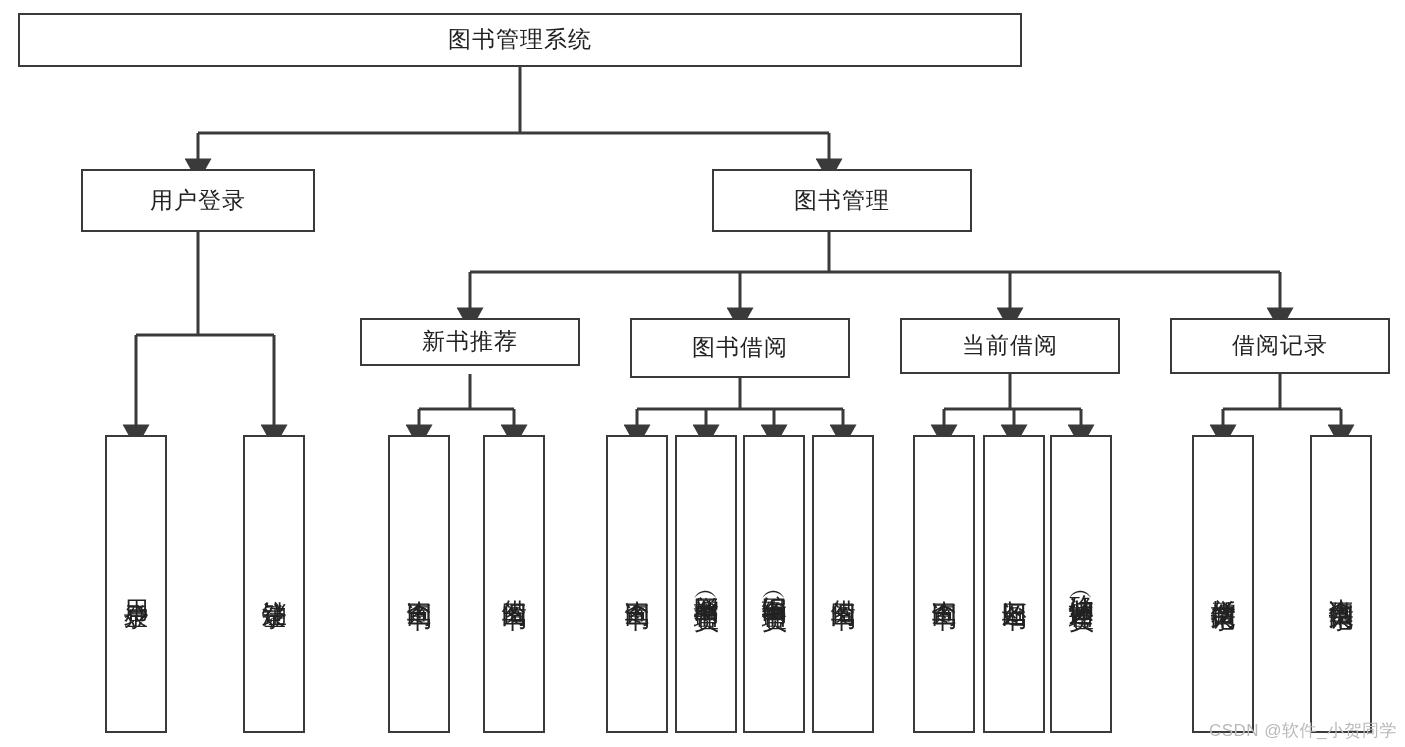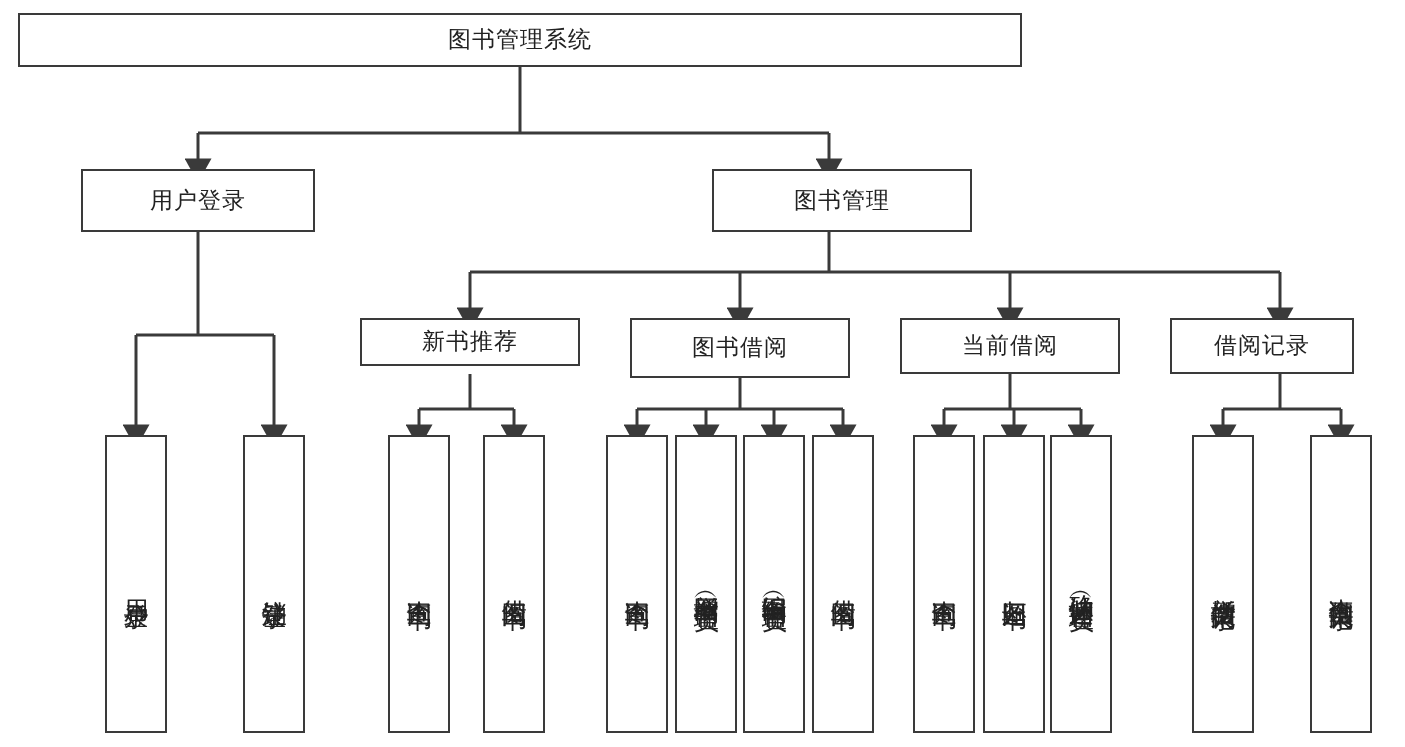--- a/index.html
+++ b/index.html
@@ -128,21 +128,21 @@
       </div>
       <div class="node horiz" style="left: 360px; top: 318px; width: 220px; height: 48px;">
         <span>新书推荐</span>
       </div>
       <div class="node horiz" style="left: 630px; top: 318px; width: 220px; height: 60px;">
         <span>图书借阅</span>
       </div>
       <div class="node horiz" style="left: 900px; top: 318px; width: 220px; height: 56px;">
         <span>当前借阅</span>
       </div>
-      <div class="node horiz" style="left: 1170px; top: 318px; width: 184px; height: 56px;">
+      <div class="node horiz" style="left: 1170px; top: 318px; width: 220px; height: 56px;">
         <span>借阅记录</span>
       </div>
       <div class="node vert" style="left: 105px; top: 435px; width: 62px; height: 298px;">
         <span class="vtext">用户登录</span>
       </div>
       <div class="node vert" style="left: 243px; top: 435px; width: 62px; height: 298px;">
         <span class="vtext">注销登录</span>
       </div>
       <div class="node vert" style="left: 388px; top: 435px; width: 62px; height: 298px;">
         <span class="vtext">查询图书</span>
@@ -172,13 +172,14 @@
         <span class="vtext">确认归还（管理员）</span>
       </div>
       <div class="node vert" style="left: 1192px; top: 435px; width: 62px; height: 298px;">
         <span class="vtext">新增借阅记录</span>
       </div>
       <div class="node vert" style="left: 1310px; top: 435px; width: 62px; height: 298px;">
         <span class="vtext">查询借阅记录</span>
       </div>
     </div>
 
+  <div class="watermark">CSDN @软件_小贺同学</div>
 </div>
 
 </body></html>

